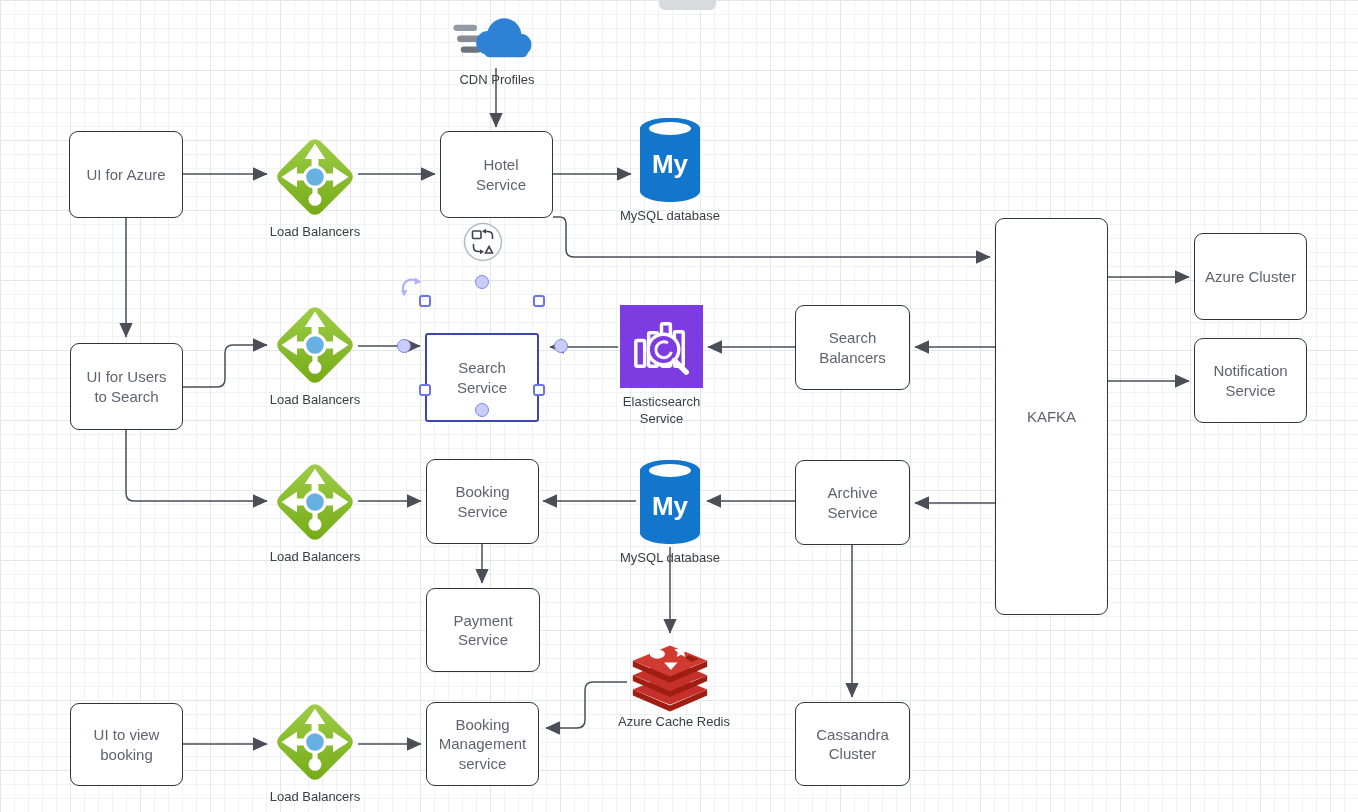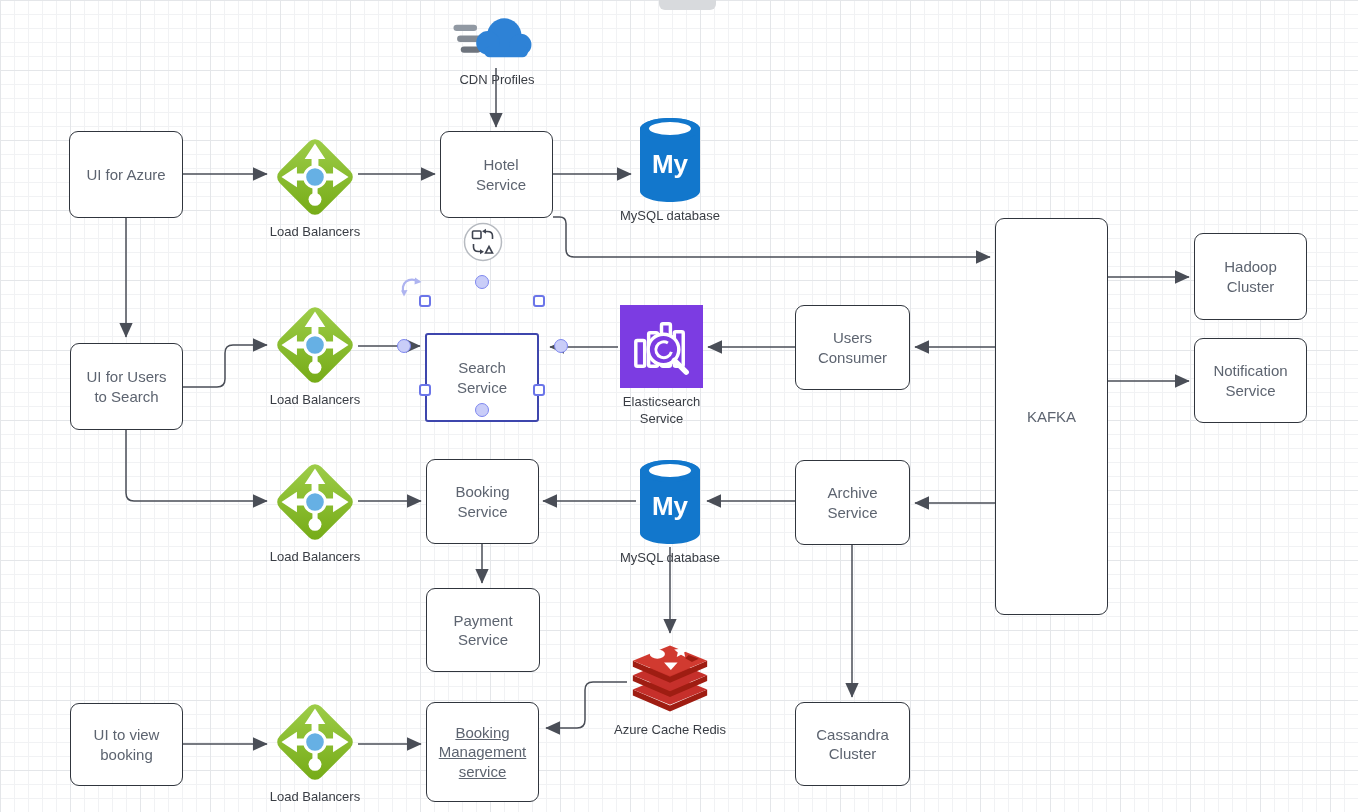--- a/index.html
+++ b/index.html
@@ -22,21 +22,21 @@
   .node.box.selected{border:2px solid var(--sel,#3e46ad);border-radius:3px;}
   .node .label{pointer-events:none;}
   .icon-node svg{display:block;width:100%;height:100%;}
   .caption{
     position:absolute;top:100%;left:50%;transform:translateX(-50%);
     width:160px;margin-top:4px;text-align:center;font-size:13px;line-height:1.3;
     color:var(--caption,#393d44);
   }
   .elastic-icon .caption{width:112px;margin-top:6px;}
   .mysql-icon .caption{margin-top:5px;}
-  .redis-icon .caption{margin-top:8px;}
+  .redis-icon .caption{margin-top:0;padding-left:8px;}
   .cloud-icon .caption{margin-top:2px;}
   #edges{position:absolute;inset:0;z-index:3;pointer-events:none;}
   #edges path{pointer-events:stroke;}
   .sel-handle{
     position:absolute;width:12px;height:12px;background:#fff;
     border:2px solid #6b75e9;border-radius:3px;box-sizing:border-box;z-index:5;
   }
   .sel-dot{
     position:absolute;width:14px;height:14px;border-radius:50%;
     background:#c9cdf8;border:1.5px solid #7e87ef;box-sizing:border-box;z-index:5;
@@ -145,27 +145,27 @@
         <rect x="42" y="19" width="9" height="43" rx="1.5"></rect>
         <rect x="55" y="27" width="9" height="35" rx="1.5"></rect>
       </g>
       <circle cx="44" cy="45" r="15.5" fill="#7c3ce2" stroke="#fff" stroke-width="3.5"></circle>
       <path d="M48.5 38.5 a8 8 0 1 0 3.5 9" fill="none" stroke="#fff" stroke-width="3"></path>
       <line x1="55" y1="56" x2="67" y2="68" stroke="#fff" stroke-width="5.5" stroke-linecap="round"></line>
     </svg>
       <div class="caption">Elasticsearch Service</div>
     </div>
     <div class="node box" style="left: 795px; top: 305px; width: 115px; height: 85px;">
-      <div class="label">Users Consumer</div>
+      <div class="label">Search Balancers</div>
     </div>
     <div class="node box" style="left: 995px; top: 218px; width: 113px; height: 397px;">
       <div class="label">KAFKA</div>
     </div>
     <div class="node box" style="left: 1194px; top: 233px; width: 113px; height: 87px;">
-      <div class="label">Hadoop Cluster</div>
+      <div class="label">Azure Cluster</div>
     </div>
     <div class="node box" style="left: 1194px; top: 338px; width: 113px; height: 85px;">
       <div class="label">Notification Service</div>
     </div>
     <div class="node box" style="left: 70px; top: 343px; width: 113px; height: 87px;">
       <div class="label">UI for Users to Search</div>
     </div>
     <div class="node icon-node lb-icon" style="left: 272px; top: 302px; width: 86px; height: 86px;">
       <svg viewBox="0 0 100 100">
       <defs>
@@ -246,21 +246,21 @@
       <polygon points="72,20 84,24.5 76,28.5 68,24" fill="#9f1d12"></polygon>
     </svg>
       <div class="caption">Azure Cache Redis</div>
     </div>
     <div class="node box" style="left: 795px; top: 702px; width: 115px; height: 84px;">
       <div class="label">Cassandra Cluster</div>
     </div>
     <div class="node box" style="left: 70px; top: 703px; width: 113px; height: 83px;">
       <div class="label">UI to view booking</div>
     </div>
-    <div class="node box" style="left: 426px; top: 702px; width: 113px; height: 100px; text-decoration: underline;">
+    <div class="node box" style="left: 426px; top: 702px; width: 113px; height: 84px;">
       <div class="label">Booking Management service</div>
     </div>
     <div class="node icon-node lb-icon" style="left: 272px; top: 699px; width: 86px; height: 86px;">
       <svg viewBox="0 0 100 100">
       <defs>
           <linearGradient id="lbg-load-balancers-4" x1="0" y1="0" x2="1" y2="1">
         <stop offset="0" stop-color="#9fce4a"></stop>
             <stop offset="1" stop-color="#74aa15"></stop>
       </linearGradient>
         </defs>

